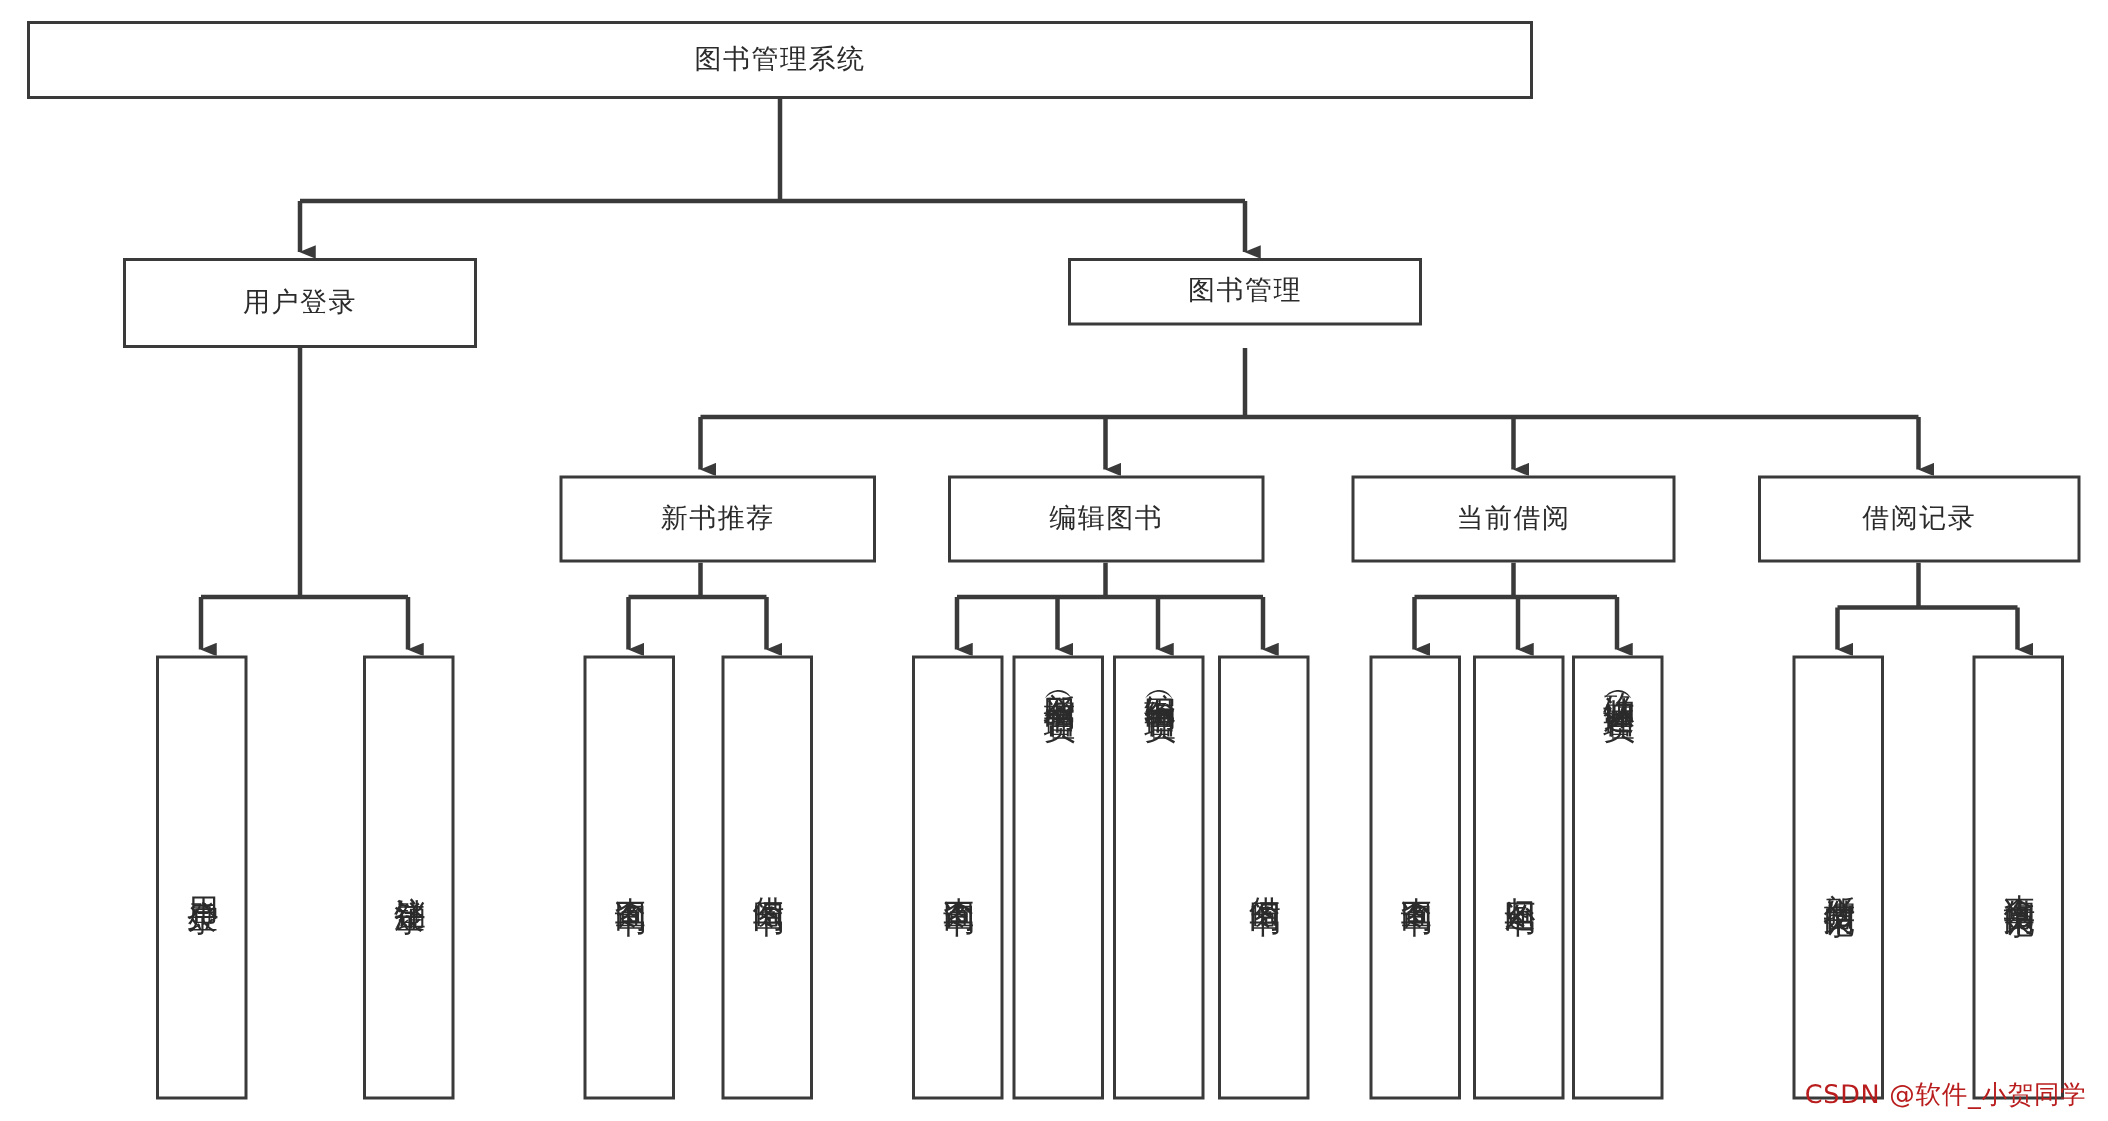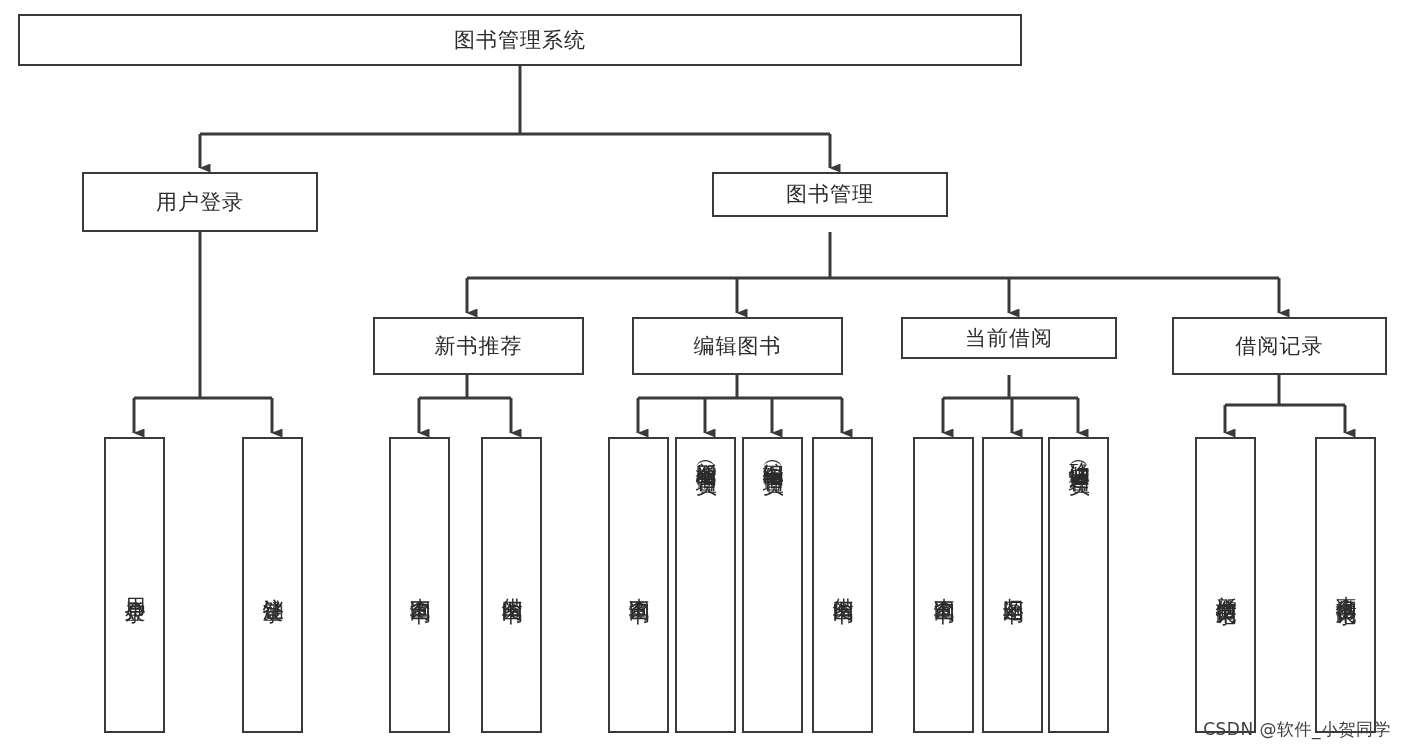--- a/index.html
+++ b/index.html
@@ -32,21 +32,21 @@
     position: absolute;
     box-sizing: border-box;
     border: 2.5px solid #3a3a3a;
     background: #ffffff;
     display: flex;
     align-items: center;
     justify-content: center;
     color: #2b2b2b;
   }
   .node-label {
-    font-size: 21px;
+    font-size: 18px;
     line-height: 1.15;
     letter-spacing: 1px;
     white-space: nowrap;
     color: #2b2b2b;
   }
   .node.leaf {
     align-items: flex-start;
     justify-content: center;
     padding-top: 6px;
   }
@@ -61,21 +61,21 @@
     line-height: 1.32;
     letter-spacing: 2px;
     white-space: normal;
     max-height: 100%;
   }
   .watermark {
     position: absolute;
     right: 14px;
     bottom: 6px;
     font-size: 17px;
-    color: #404040;
+    color: #b91c1c;
     letter-spacing: 0.5px;
     white-space: nowrap;
     font-family: "DejaVu Sans", "Liberation Sans", sans-serif;
   }
 </style>
 </head>
 <body>
 
 <div id="diagram-root">
 
@@ -141,21 +141,21 @@
   <div class="node" style="left:712px; top:172px; width:236px; height:45px;">
     <span class="node-label">图书管理</span>
   </div>
 
   <div class="node" style="left:373px; top:317px; width:211px; height:58px;">
     <span class="node-label">新书推荐</span>
   </div>
   <div class="node" style="left:632px; top:317px; width:211px; height:58px;">
     <span class="node-label">编辑图书</span>
   </div>
-  <div class="node" style="left:901px; top:317px; width:216px; height:42px;">
+  <div class="node" style="left:901px; top:317px; width:216px; height:58px;">
     <span class="node-label">当前借阅</span>
   </div>
   <div class="node" style="left:1172px; top:317px; width:215px; height:58px;align-items:center;">
     <span class="node-label">借阅记录</span>
   </div>
 
   <div class="node leaf centered" style="left:104px; top:437px; width:61px; height:296px;">
     <span class="node-label">用户登录</span>
   </div>
   <div class="node leaf centered" style="left:242px; top:437px; width:61px; height:296px;">

